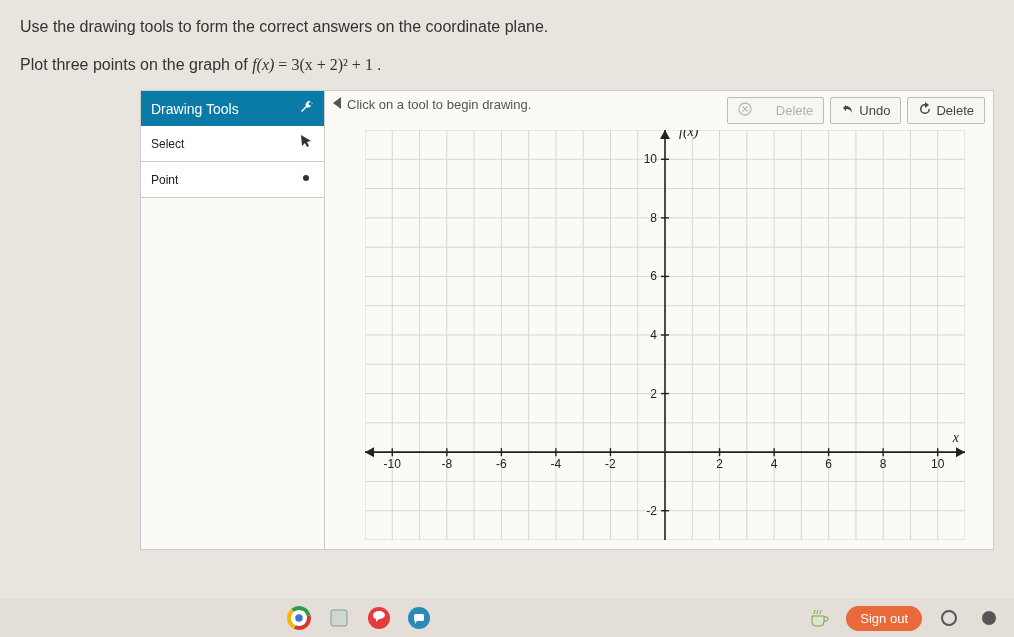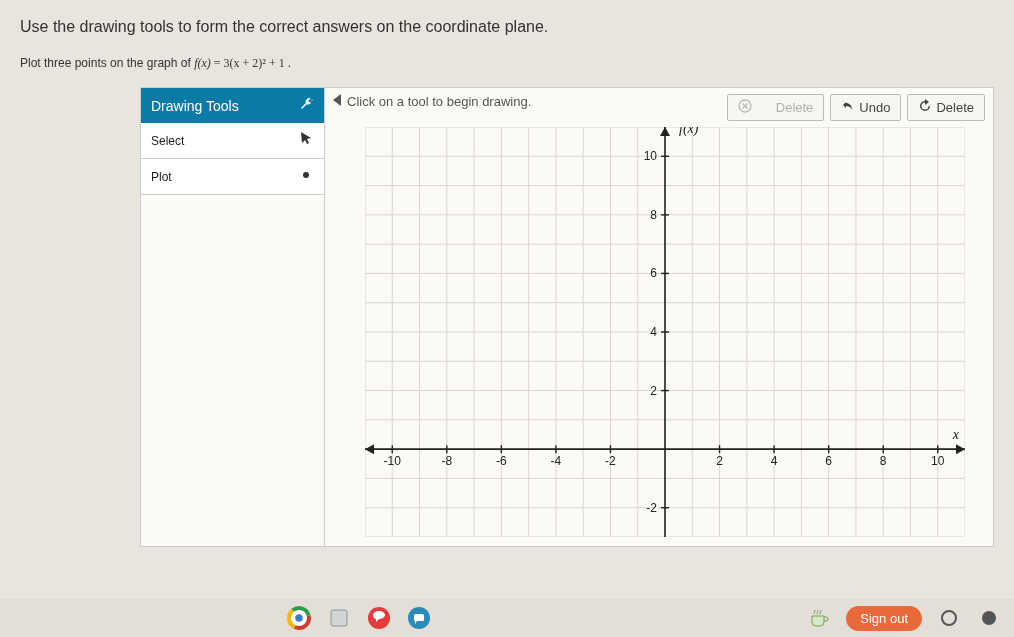--- a/index.html
+++ b/index.html
@@ -12,21 +12,21 @@
     position: relative;
   }
   .question-text {
     padding: 18px 20px 4px 20px;
     color: #333;
     font-size: 16px;
   }
   .prompt-line2 {
     padding: 16px 20px 16px 20px;
     color: #333;
-    font-size: 12px;
+    font-size: 16px;
   }
   .formula {
     font-family: 'Times New Roman', serif;
     font-style: italic;
   }
   .formula .num { font-style: normal; }
   .workspace {
     display: flex;
     margin: 0 20px 0 140px;
     background: #fbfaf7;
@@ -165,21 +165,21 @@
     </div>
     <div class="tool-row">
       <span>Select</span>
       <span>
         <svg width="16" height="16" viewBox="0 0 16 16">
             <path fill="#333" d="M3 1l10 6-4 1 2 4-2 1-2-4-3 3z"></path>
           </svg>
       </span>
     </div>
     <div class="tool-row">
-      <span>Plot</span>
+      <span>Point</span>
       <span>
         <svg width="16" height="16" viewBox="0 0 16 16">
             <circle cx="8" cy="8" r="3" fill="#333"></circle>
           </svg>
       </span>
     </div>
   </div>
 
   <div class="central-area">
     <div class="hint-row">

